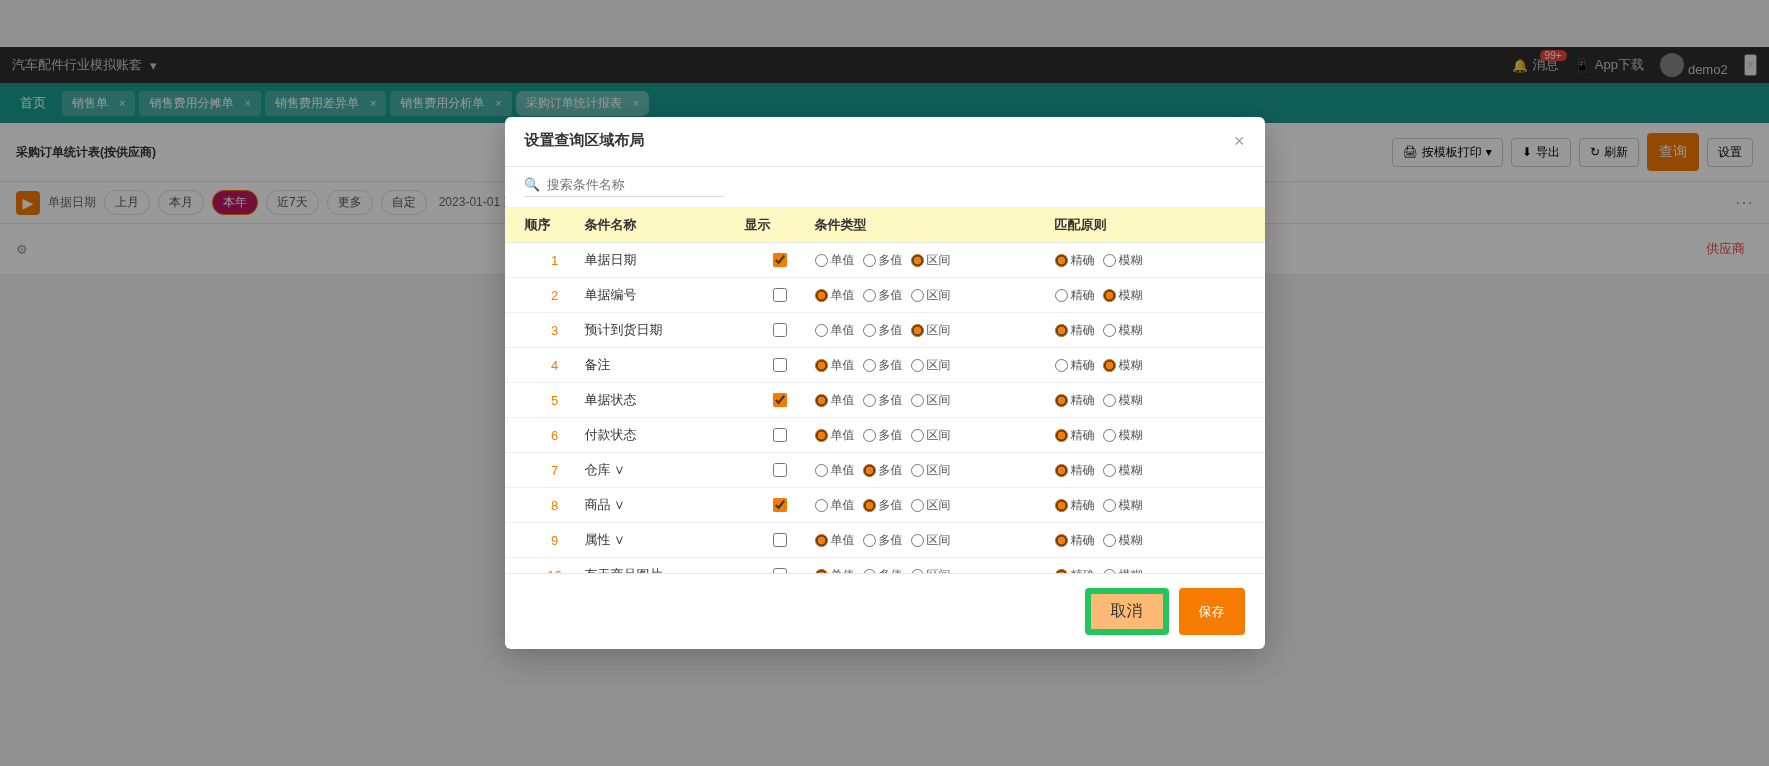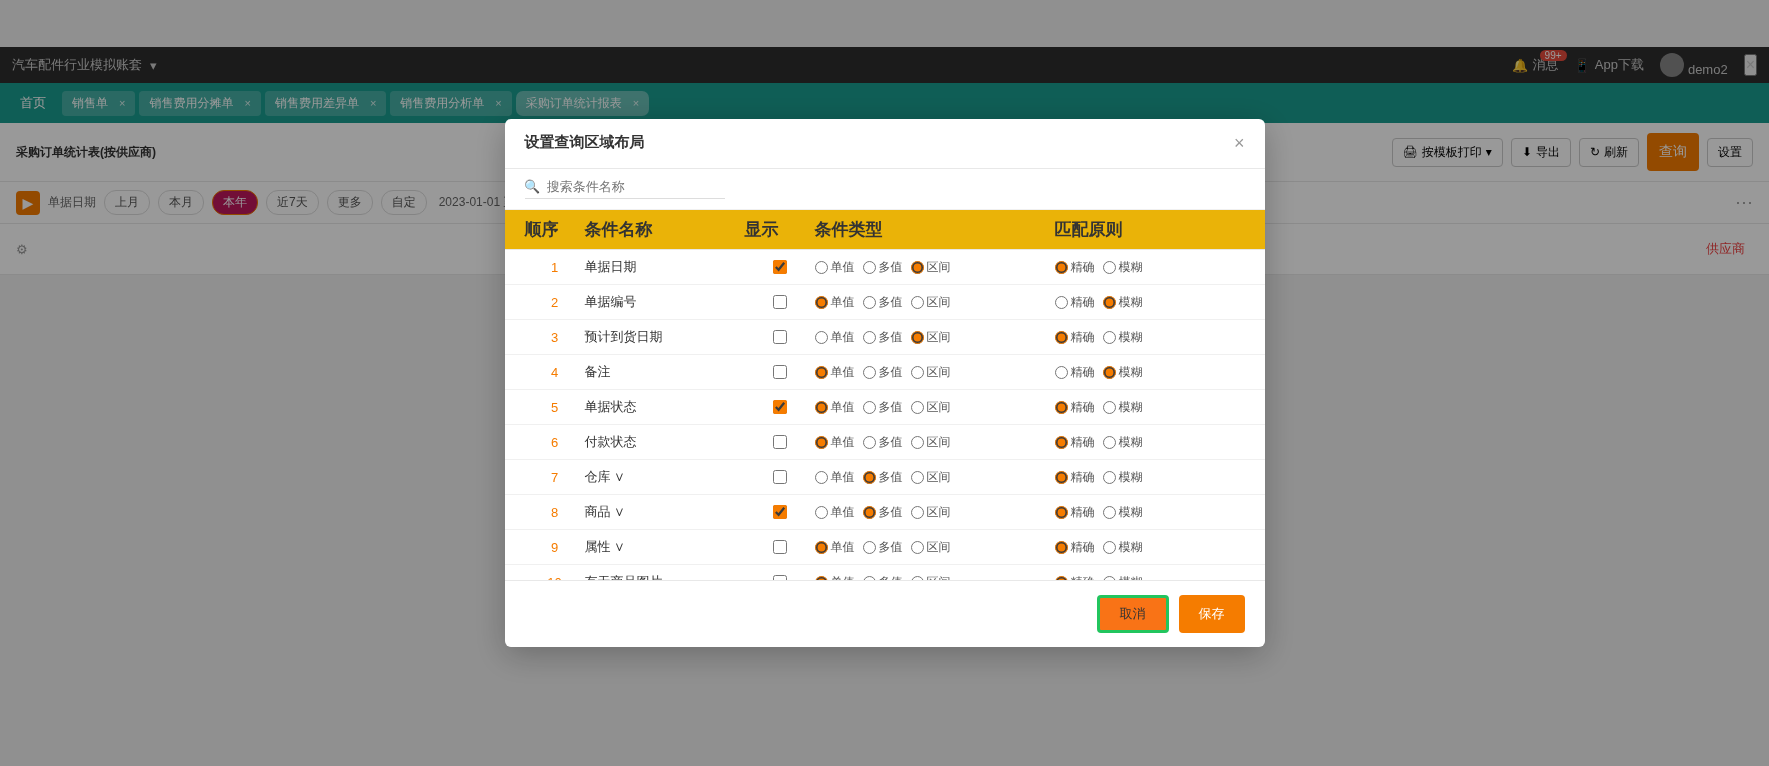--- a/index.html
+++ b/index.html
@@ -169,23 +169,23 @@
       color: #666;
       width: 160px;
     }
     .search-icon { color: #999; font-size: 13px; }
 
     
     .dialog-table { flex: 1; overflow: hidden; }
     .dt-header {
       display: grid;
       grid-template-columns: 60px 160px 70px 240px 200px;
-      background: #eab308;
+      background: #fef9c3;
       padding: 8px 20px;
-      font-size: 17px;
+      font-size: 13px;
       color: #333;
       font-weight: bold;
       border-bottom: 1px solid #e8e8e8;
     }
     .dt-body {
       overflow-y: auto;
       max-height: 330px;
     }
     .dt-row {
       display: grid;
@@ -208,21 +208,21 @@
     .cb input[type="checkbox"] { accent-color: #f57c00; width: 14px; height: 14px; cursor: pointer; }
 
     
     .dialog-footer {
       padding: 14px 20px;
       display: flex;
       justify-content: flex-end;
       gap: 10px;
       border-top: 1px solid #e8e8e8;
     }
-    .btn-cancel { background: #f97316; border: 3px solid #22c55e; padding: 7px 20px; border-radius: 4px; cursor: pointer; font-size: 13px; color: #333; }
+    .btn-cancel { background: #fdba74; border: 6px solid #22c55e; padding: 7px 20px; border-radius: 4px; cursor: pointer; font-size: 16px; color: #333; }
     .btn-save { background: #f57c00; border: none; color: white; padding: 7px 20px; border-radius: 4px; cursor: pointer; font-size: 13px; }
   </style>
 </head>
 <body>
 
 <div class="top-bar">
   <div class="top-bar-left">
     <span>汽车配件行业模拟账套</span>
     <span style="cursor:pointer;">▾</span>
   </div>

